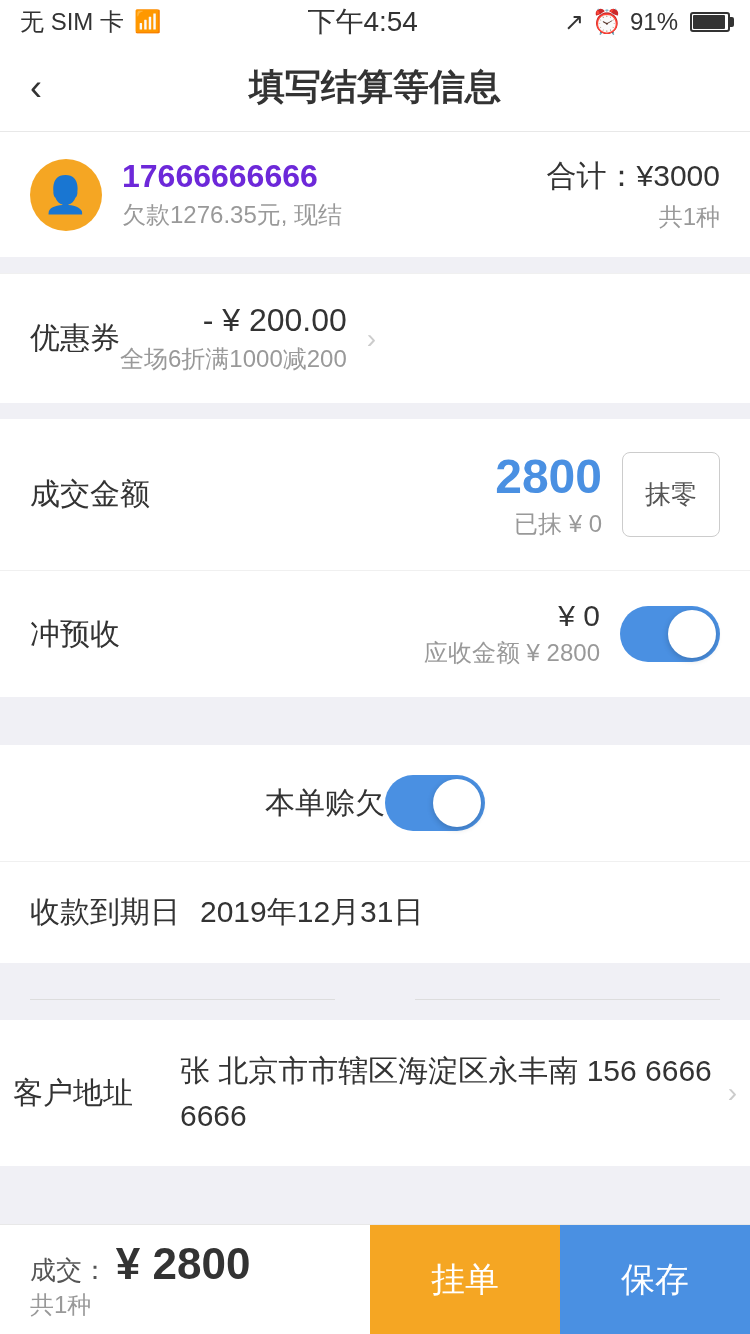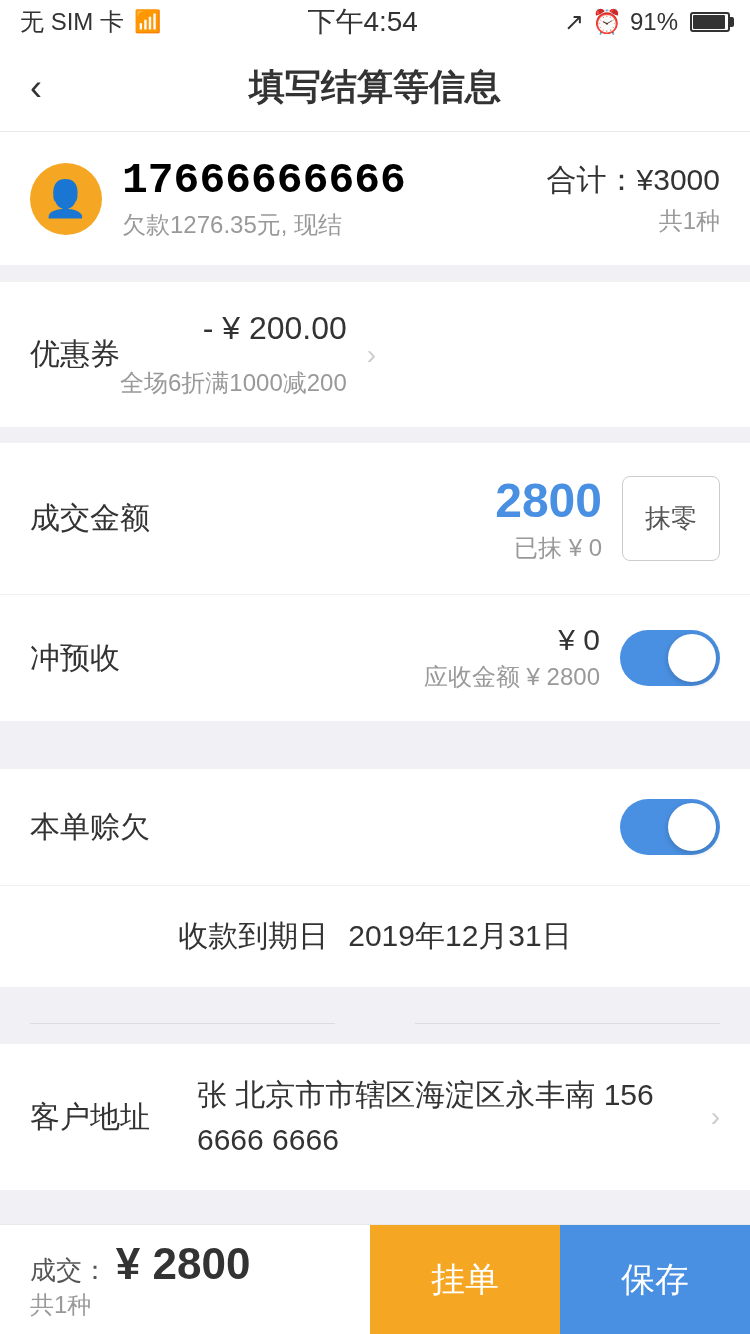--- a/index.html
+++ b/index.html
@@ -55,38 +55,38 @@
       align-items: center;
       justify-content: space-between;
       margin-bottom: 16px;
     }
     .user-left { display: flex; align-items: center; gap: 20px; }
     .avatar {
       width: 72px; height: 72px; border-radius: 50%; background: #f5a623;
       display: flex; align-items: center; justify-content: center;
       color: #fff; font-size: 36px;
     }
-    .user-info .phone { font-size: 43px; font-weight: 600; color: #000000; font-family: Liberation Mono, monospace; }
+    .user-info .phone { font-size: 32px; font-weight: 600; color: #6d28d9; }
     .user-info .sub { font-size: 24px; color: #999; margin-top: 4px; }
     .user-right { text-align: right; }
     .user-right .total-amount { font-size: 30px; color: #333; font-weight: 500; }
     .user-right .total-count { font-size: 24px; color: #999; margin-top: 4px; }
 
     
     .coupon-row {
       background: #fff;
       padding: 28px 30px;
       display: flex;
       align-items: center;
       border-top: 1px solid #f0f0f0;
     }
     .coupon-label { font-size: 30px; color: #333; }
     .coupon-right { display: flex; align-items: center; gap: 10px; }
     .coupon-discount { font-size: 32px; color: #333; font-weight: 500; }
-    .coupon-desc { font-size: 24px; color: #999; margin-top: 20px; text-align: right; }
+    .coupon-desc { font-size: 24px; color: #999; margin-top: 4px; text-align: right; }
     .coupon-right-content { text-align: right; }
     .chevron { color: #ccc; font-size: 28px; margin-left: 10px; }
 
     
     .section-divider { height: 16px; background: #f0f0f5; }
 
     
     .amount-section { background: #fff; margin-bottom: 16px; }
     .amount-row {
       padding: 30px 30px;
@@ -137,55 +137,54 @@
       background: #fff;
       box-shadow: 0 2px 6px rgba(0,0,0,0.2);
     }
 
     
     .debt-row {
       background: #fff;
       padding: 30px 30px;
       display: flex;
       align-items: center;
-      justify-content: space-between;
+      justify-content: center;
       margin-top: 16px;
       margin-bottom: 0;
     }
     .debt-label { font-size: 30px; color: #333; }
 
     
     .duedate-row {
       background: #fff;
       padding: 30px 30px;
       display: flex;
       align-items: center;
       border-top: 1px solid #f0f0f0;
-      justify-content: center;
     }
     .duedate-label { font-size: 30px; color: #333; margin-right: 20px; }
     .duedate-value { font-size: 30px; color: #333; }
 
     
     .logistics-divider {
       background: #f0f0f5;
       padding: 20px 0;
       display: flex;
       align-items: center;
       justify-content: center;
       gap: 20px;
       margin-top: 16px;
     }
     .logistics-line { flex: 1; height: 1px; background: #ddd; margin: 0 30px; }
     .logistics-text { font-size: 26px; color: #bbb; white-space: nowrap; }
 
     
     .address-row {
       background: #fff;
-      padding: 28px 30px;
+      padding: 28px 13px;
       display: flex;
       align-items: center;
       justify-content: space-between;
     }
     .address-label { font-size: 30px; color: #333; flex-shrink: 0; margin-right: 30px; }
     .address-content { font-size: 30px; color: #333; flex: 1; line-height: 1.5; margin-left: 17px; }
 
     
     .extra-space { height: 120px; background: #f0f0f5; }
 

